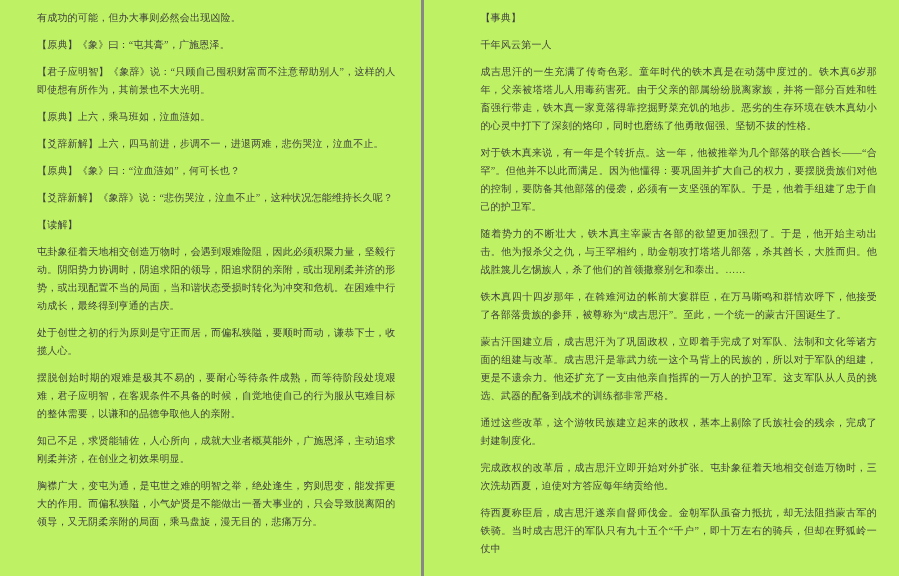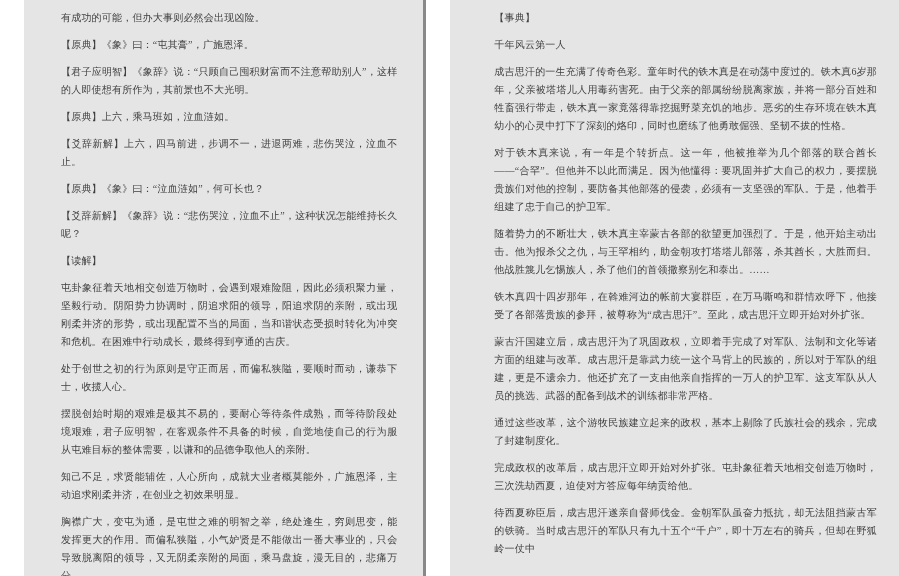--- a/index.html
+++ b/index.html
@@ -15,36 +15,35 @@
     flex-direction: row;
     width: 899px;
     height: 576px;
     background: #ffffff;
     font-family: "Liberation Serif", "DejaVu Serif", serif;
   }
   .page {
     box-sizing: border-box;
     height: 576px;
     overflow: hidden;
-    background: #e5e5e5;
-    margin-left: 24px;
+    background: #bef264;
   }
   .page-left {
     width: 448px;
     padding: 0 26px 0 37px;
   }
   .divider {
     width: 3px;
     height: 576px;
     background: #888888;
     flex: 0 0 3px;
   }
   .page-right {
     width: 504px;
-    padding: 0 22px 0 44px;
+    padding: 0 22px 0 56px;
   }
   .para {
     margin: 9px 0;
     font-size: 10px;
     line-height: 18px;
     letter-spacing: 0.2px;
     color: #3f3f3f;
     text-align: justify;
     text-justify: inter-ideograph;
     word-break: break-all;
@@ -72,20 +71,20 @@
   </div>
 
   <div class="divider"></div>
 
   <div class="page page-right">
     <p class="para">【事典】</p>
     <p class="para">千年风云第一人</p>
     <p class="para">成吉思汗的一生充满了传奇色彩。童年时代的铁木真是在动荡中度过的。铁木真6岁那年，父亲被塔塔儿人用毒药害死。由于父亲的部属纷纷脱离家族，并将一部分百姓和牲畜强行带走，铁木真一家竟落得靠挖掘野菜充饥的地步。恶劣的生存环境在铁木真幼小的心灵中打下了深刻的烙印，同时也磨练了他勇敢倔强、坚韧不拔的性格。</p>
     <p class="para">对于铁木真来说，有一年是个转折点。这一年，他被推举为几个部落的联合酋长——“合罕”。但他并不以此而满足。因为他懂得：要巩固并扩大自己的权力，要摆脱贵族们对他的控制，要防备其他部落的侵袭，必须有一支坚强的军队。于是，他着手组建了忠于自己的护卫军。</p>
     <p class="para">随着势力的不断壮大，铁木真主宰蒙古各部的欲望更加强烈了。于是，他开始主动出击。他为报杀父之仇，与王罕相约，助金朝攻打塔塔儿部落，杀其酋长，大胜而归。他战胜篾儿乞惕族人，杀了他们的首领撒察别乞和泰出。……</p>
-    <p class="para">铁木真四十四岁那年，在斡难河边的帐前大宴群臣，在万马嘶鸣和群情欢呼下，他接受了各部落贵族的参拜，被尊称为“成吉思汗”。至此，成吉思汗立即开始对外扩张。</p>
+    <p class="para">铁木真四十四岁那年，在斡难河边的帐前大宴群臣，在万马嘶鸣和群情欢呼下，他接受了各部落贵族的参拜，被尊称为“成吉思汗”。至此，一个统一的蒙古汗国诞生了。</p>
     <p class="para">蒙古汗国建立后，成吉思汗为了巩固政权，立即着手完成了对军队、法制和文化等诸方面的组建与改革。成吉思汗是靠武力统一这个马背上的民族的，所以对于军队的组建，更是不遗余力。他还扩充了一支由他亲自指挥的一万人的护卫军。这支军队从人员的挑选、武器的配备到战术的训练都非常严格。</p>
     <p class="para">通过这些改革，这个游牧民族建立起来的政权，基本上剔除了氏族社会的残余，完成了封建制度化。</p>
     <p class="para">完成政权的改革后，成吉思汗立即开始对外扩张。屯卦象征着天地相交创造万物时，三次洗劫西夏，迫使对方答应每年纳贡给他。</p>
     <p class="para">待西夏称臣后，成吉思汗遂亲自督师伐金。金朝军队虽奋力抵抗，却无法阻挡蒙古军的铁骑。当时成吉思汗的军队只有九十五个“千户”，即十万左右的骑兵，但却在野狐岭一仗中</p>
   </div>
 
 </div>
 
 </body></html>

